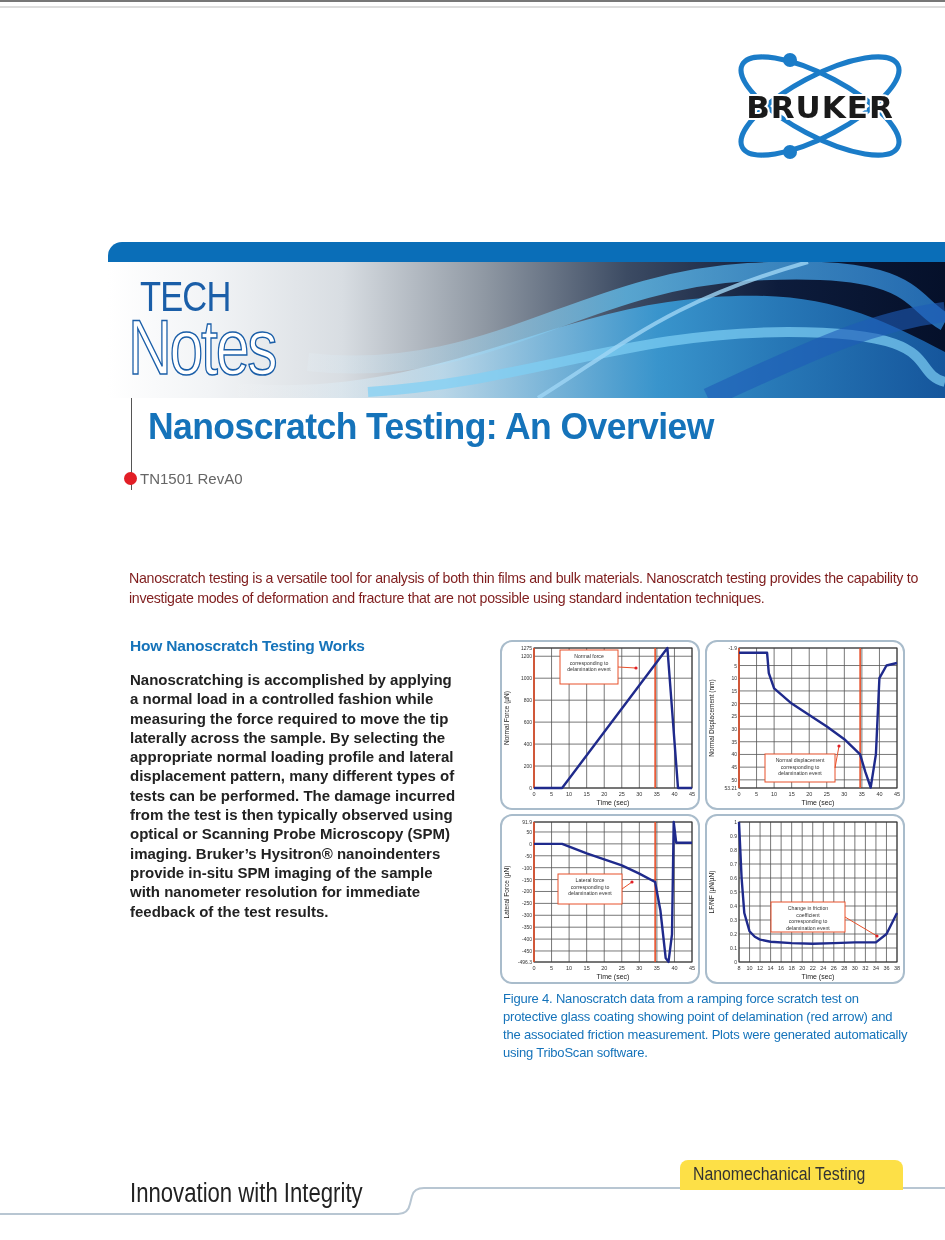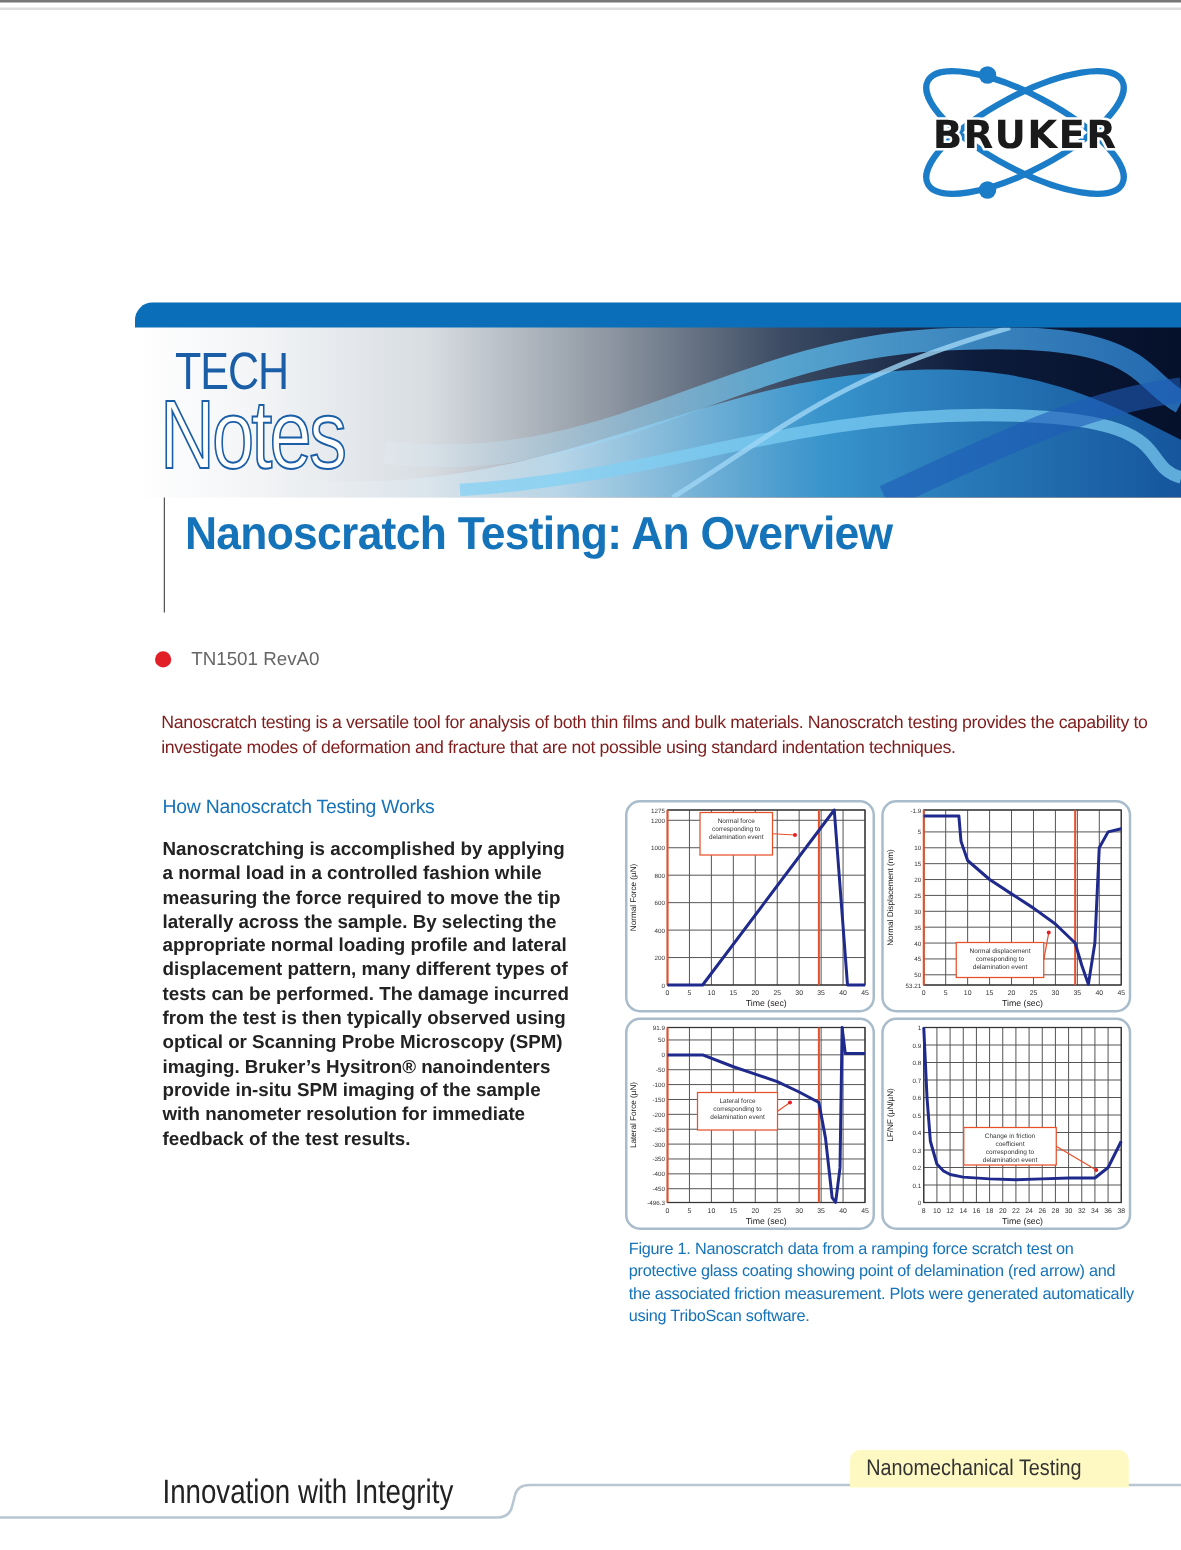--- a/index.html
+++ b/index.html
@@ -9,31 +9,31 @@
   .logo{position:absolute;left:720px;top:52px;width:200px;height:108px;}
   .logo svg{width:100%;height:100%;}
   .banner-bar{position:absolute;left:108px;top:242px;width:837px;height:22px;background:#0a6eb8;border-top-left-radius:14px;}
   .banner{position:absolute;left:108px;top:262px;width:837px;height:136px;overflow:hidden;
     background:linear-gradient(90deg,#ffffff 0%,#f2f4f6 12%,#d8dde2 28%,#8f98a3 45%,#3c4b63 62%,#0d1c3c 80%,#05102a 100%);}
   .banner svg{position:absolute;left:0;top:0;width:837px;height:136px;}
   .tech{position:absolute;left:140px;top:276px;font-size:42px;color:#1a5ea8;letter-spacing:-1px;line-height:1;font-family:"Liberation Sans",sans-serif;transform:scaleX(0.82);transform-origin:left;}
   .notes{position:absolute;left:128px;top:308px;font-size:78px;color:#fff;-webkit-text-stroke:1.6px #1a5ea8;letter-spacing:-3px;line-height:1;font-family:"Liberation Sans",sans-serif;transform:scaleX(0.78);transform-origin:left;}
   .vline{position:absolute;left:131px;top:398px;width:1px;height:92px;background:#555;}
   .title{position:absolute;left:148px;top:406px;font-size:37px;font-weight:bold;color:#1573ba;letter-spacing:-0.6px;white-space:nowrap;transform:scaleX(0.96);transform-origin:left;}
-  .docid{position:absolute;left:124px;top:519px;display:flex;align-items:center;gap:16px;}
+  .docid{position:absolute;left:124px;top:470px;display:flex;align-items:center;gap:3px;}
   .reddot{width:13px;height:13px;border-radius:50%;background:#e21e26;}
   .docid span{font-size:15px;color:#666;}
   .intro{position:absolute;left:129px;top:568px;width:790px;font-size:14.2px;line-height:20px;color:#7f1d1d;letter-spacing:-0.3px;}
-  .h2{position:absolute;left:130px;top:637px;font-size:15.5px;font-weight:normal;color:#1573ba;letter-spacing:-0.2px;}
+  .h2{position:absolute;left:130px;top:637px;font-size:15.5px;font-weight:bold;color:#1573ba;letter-spacing:-0.2px;}
   .body{position:absolute;left:130px;top:670px;width:330px;font-size:15px;line-height:19.3px;color:#222;font-weight:bold;}
   .fig{position:absolute;left:500px;top:640px;width:405px;height:345px;}
   .panel{position:absolute;width:200px;height:170px;border:2px solid #a9bccb;border-radius:12px;background:#fff;box-sizing:border-box;}
   .panel svg{position:absolute;left:0;top:0;width:196px;height:166px;}
   .caption{position:absolute;left:503px;top:990px;width:405px;font-size:13px;line-height:18px;color:#1573ba;letter-spacing:-0.2px;}
-  .foot-tab{position:absolute;left:680px;top:1160px;width:223px;height:30px;background:#fef9c3;border-top-left-radius:8px;border-top-right-radius:8px;}
+  .foot-tab{position:absolute;left:680px;top:1160px;width:223px;height:30px;background:#fde047;border-top-left-radius:8px;border-top-right-radius:8px;}
   .foot-tab span{position:absolute;left:13px;top:4px;font-size:18px;color:#333;transform:scaleX(0.88);transform-origin:left;white-space:nowrap;}
   .foot-line{position:absolute;left:0;top:1150px;width:945px;height:90px;}
   .slogan{position:absolute;left:130px;top:1178px;font-size:27px;color:#222;transform:scaleX(0.82);transform-origin:left;white-space:nowrap;}
 </style>
 </head>
 <body>
 
 <div class="topline1"></div>
 <div class="topline2"></div>
 
@@ -326,21 +326,21 @@
         <text x="101" y="94" font-size="5.2" text-anchor="middle" fill="#333" font-family="Liberation Sans, sans-serif">Change in friction</text>
         <text x="101" y="100.5" font-size="5.2" text-anchor="middle" fill="#333" font-family="Liberation Sans, sans-serif">coefficient</text>
         <text x="101" y="107" font-size="5.2" text-anchor="middle" fill="#333" font-family="Liberation Sans, sans-serif">corresponding to</text>
         <text x="101" y="113.5" font-size="5.2" text-anchor="middle" fill="#333" font-family="Liberation Sans, sans-serif">delamination event</text>
         <line x1="138" y1="101" x2="170" y2="120" stroke="#e8502a" stroke-width="1"></line>
         <circle cx="170" cy="120" r="1.6" fill="#e21e26"></circle>
       </svg>
   </div>
 </div>
 
-<div class="caption">Figure 1. Nanoscratch data from a ramping force scratch test on protective glass coating showing point of delamination (red arrow) and the associated friction measurement. Plots were generated automatically using TriboScan software.</div>
+<div class="caption">Figure 4. Nanoscratch data from a ramping force scratch test on protective glass coating showing point of delamination (red arrow) and the associated friction measurement. Plots were generated automatically using TriboScan software.</div>
 
 <svg class="foot-line" viewBox="0 0 945 90">
   <path d="M0 64 L 398 64 Q 408 64 410 54 L 412 46 Q 414 38 424 38 L 945 38" fill="none" stroke="#b8c6d2" stroke-width="2"></path>
 </svg>
 <div class="foot-tab">
   <span>Nanomechanical Testing</span>
 </div>
 <div class="slogan">Innovation with Integrity</div>
 
 </body></html>

